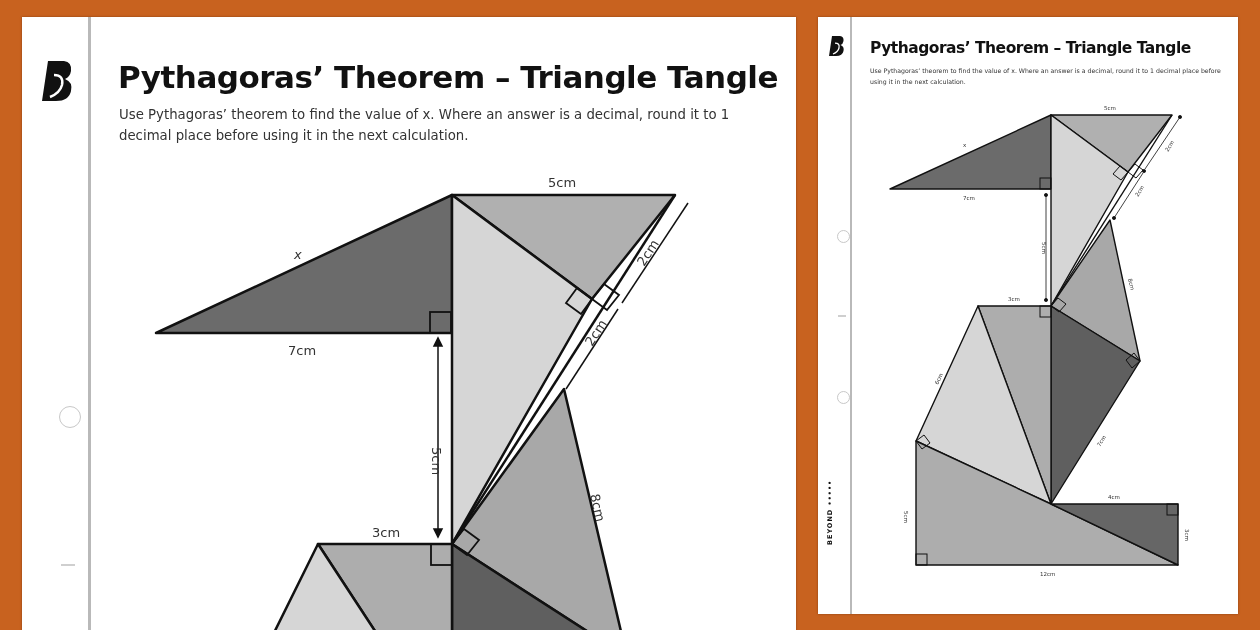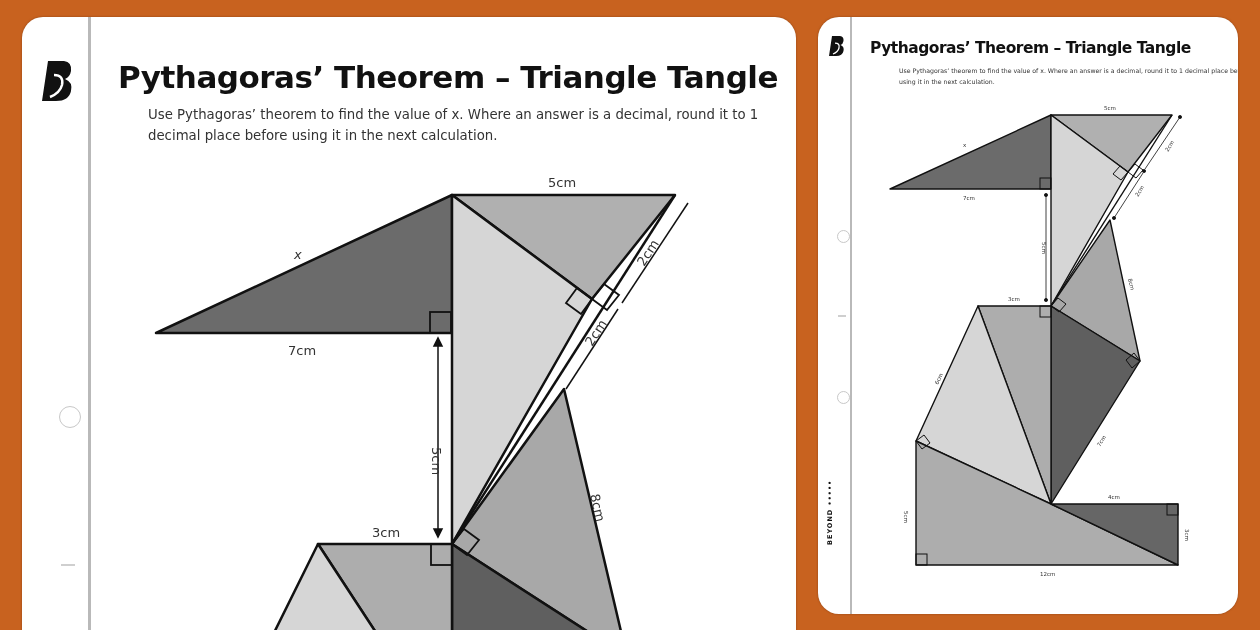--- a/index.html
+++ b/index.html
@@ -1,25 +1,25 @@
 <!DOCTYPE html>
 <html><head>
 <meta charset="utf-8">
 <style>
   html,body{margin:0;padding:0;}
   body{width:1260px;height:630px;background:#c8621f;position:relative;overflow:hidden;font-family:"DejaVu Sans",sans-serif;}
-  .page{position:absolute;background:#fff;box-shadow:0 0 2px rgba(90,40,10,.6);overflow:hidden;border-radius:21px;}
+  .page{position:absolute;background:#fff;box-shadow:0 0 2px rgba(90,40,10,.6);overflow:hidden;}
   #page-large{left:22px;top:17px;width:774px;height:640px;}
   #page-small{left:818px;top:17px;width:420px;height:597px;}
   .margin-line{position:absolute;top:0;bottom:0;width:3px;background:#b9b9b9;}
   #page-large .margin-line{left:66px;}
   #page-small .margin-line{left:32px;width:2px;}
   .logo{position:absolute;}
   .title{position:absolute;font-weight:bold;color:#111;white-space:nowrap;letter-spacing:-0.5px;}
-  .instr{position:absolute;color:#333;line-height:1.55;margin-left:29px;}
+  .instr{position:absolute;color:#333;line-height:1.55;}
   #page-large .title{left:96px;top:42px;font-size:31px;}
   #page-large .instr{left:97px;top:88px;width:646px;font-size:13.3px;}
   #page-small .title{left:52px;top:22px;font-size:15.5px;}
   #page-small .instr{left:52px;top:49px;width:360px;font-size:6.2px;line-height:1.7;}
   .hole{position:absolute;border:1.5px solid #c8c8c8;border-radius:50%;}
   .dash{position:absolute;height:1.5px;background:#cfcfcf;}
   .diagram{position:absolute;left:0;top:0;}
   .brand{position:absolute;left:8px;top:528px;transform:rotate(-90deg);transform-origin:left top;font-size:6.5px;font-weight:bold;letter-spacing:1px;color:#111;white-space:nowrap;}
   svg text{font-family:"DejaVu Sans",sans-serif;fill:#333;}
 </style>

